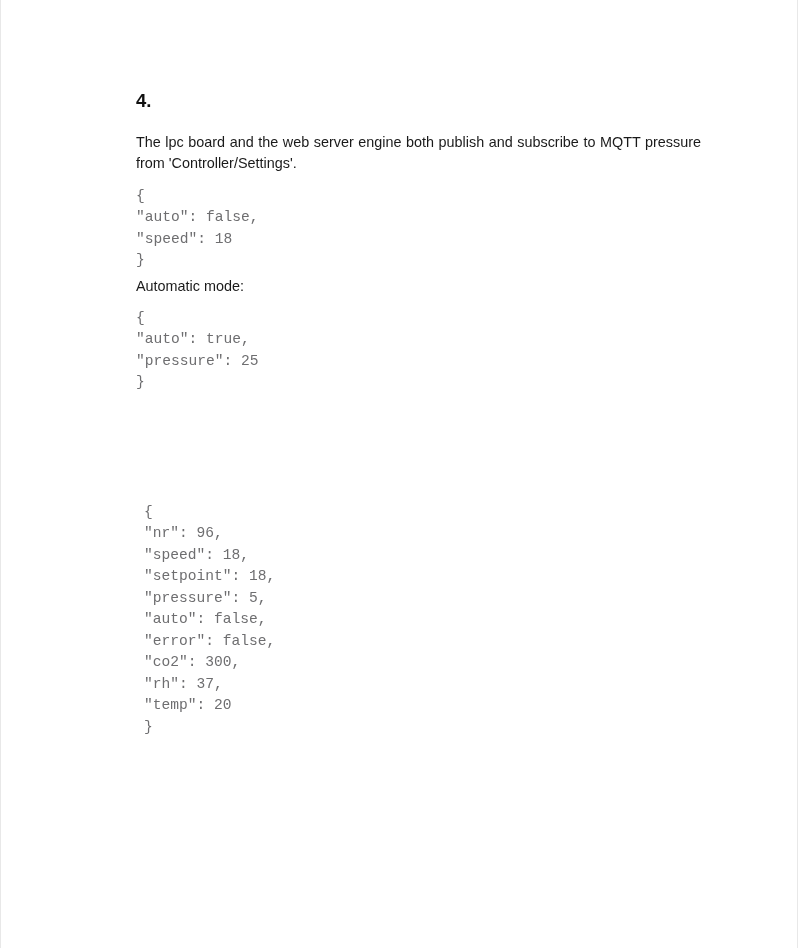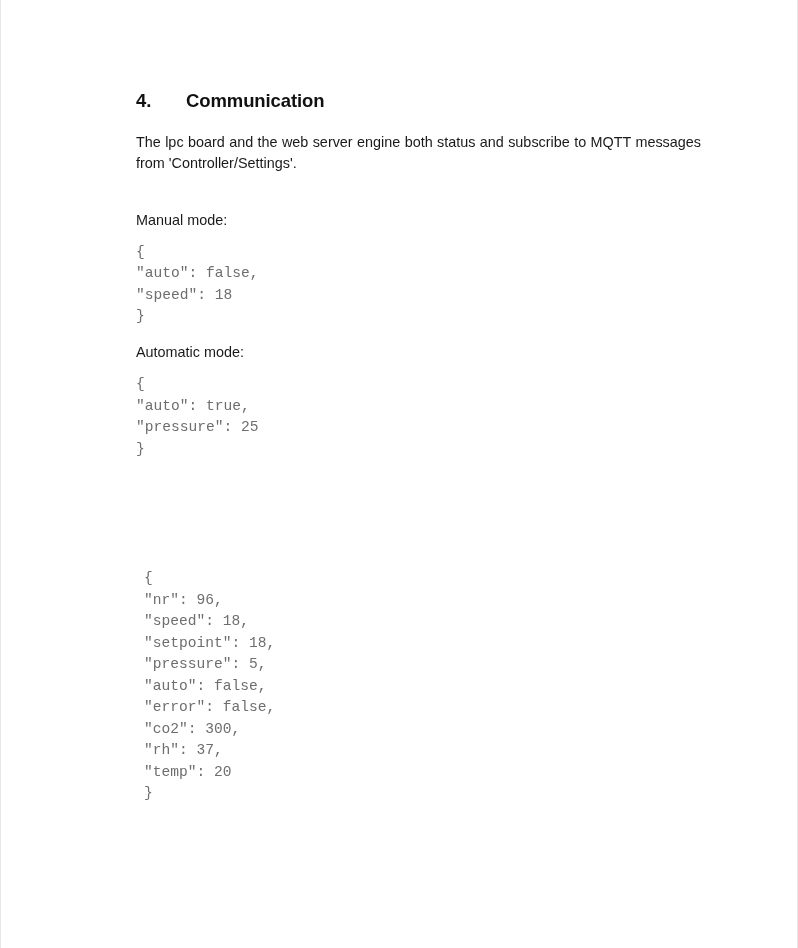--- a/index.html
+++ b/index.html
@@ -85,21 +85,21 @@
 
   
   .mode-label {
     margin: 0;
     font-family: "Liberation Sans", sans-serif;
     font-size: 14.4px;
     line-height: 21.3px;
     color: #1a1a1a;
   }
   .label-manual { margin-top: 35px; }
-  .label-auto   { margin-top: 14px; }
+  .label-auto   { margin-top: 4px; }
 
   
   .code {
     margin: 0;
     font-family: "Liberation Mono", "DejaVu Sans Mono", monospace;
     font-size: 14.6px;
     line-height: 21.5px;
     color: #6e6e70;
     white-space: pre;
   }
@@ -115,26 +115,24 @@
   .gap-large { height: 86px; }
 </style>
 </head>
 <body>
 
 <div id="page">
   <div id="content">
 
     <h1 class="heading">
       <span class="heading-number">4.</span>
-      <span class="heading-text">Communication</span>
     </h1>
 
-    <p class="para para-intro">The lpc board and the web server engine both status and subscribe to MQTT messages from 'Controller/Settings'.</p>
+    <p class="para para-intro">The lpc board and the web server engine both publish and subscribe to MQTT pressure from 'Controller/Settings'.</p>
 
-    <p class="mode-label label-manual">Manual mode:</p>
 
     <pre class="code code-top">{
 "auto": false,
 "speed": 18
 }</pre>
 
     <p class="mode-label label-auto">Automatic mode:</p>
 
     <pre class="code code-auto">{
 "auto": true,

